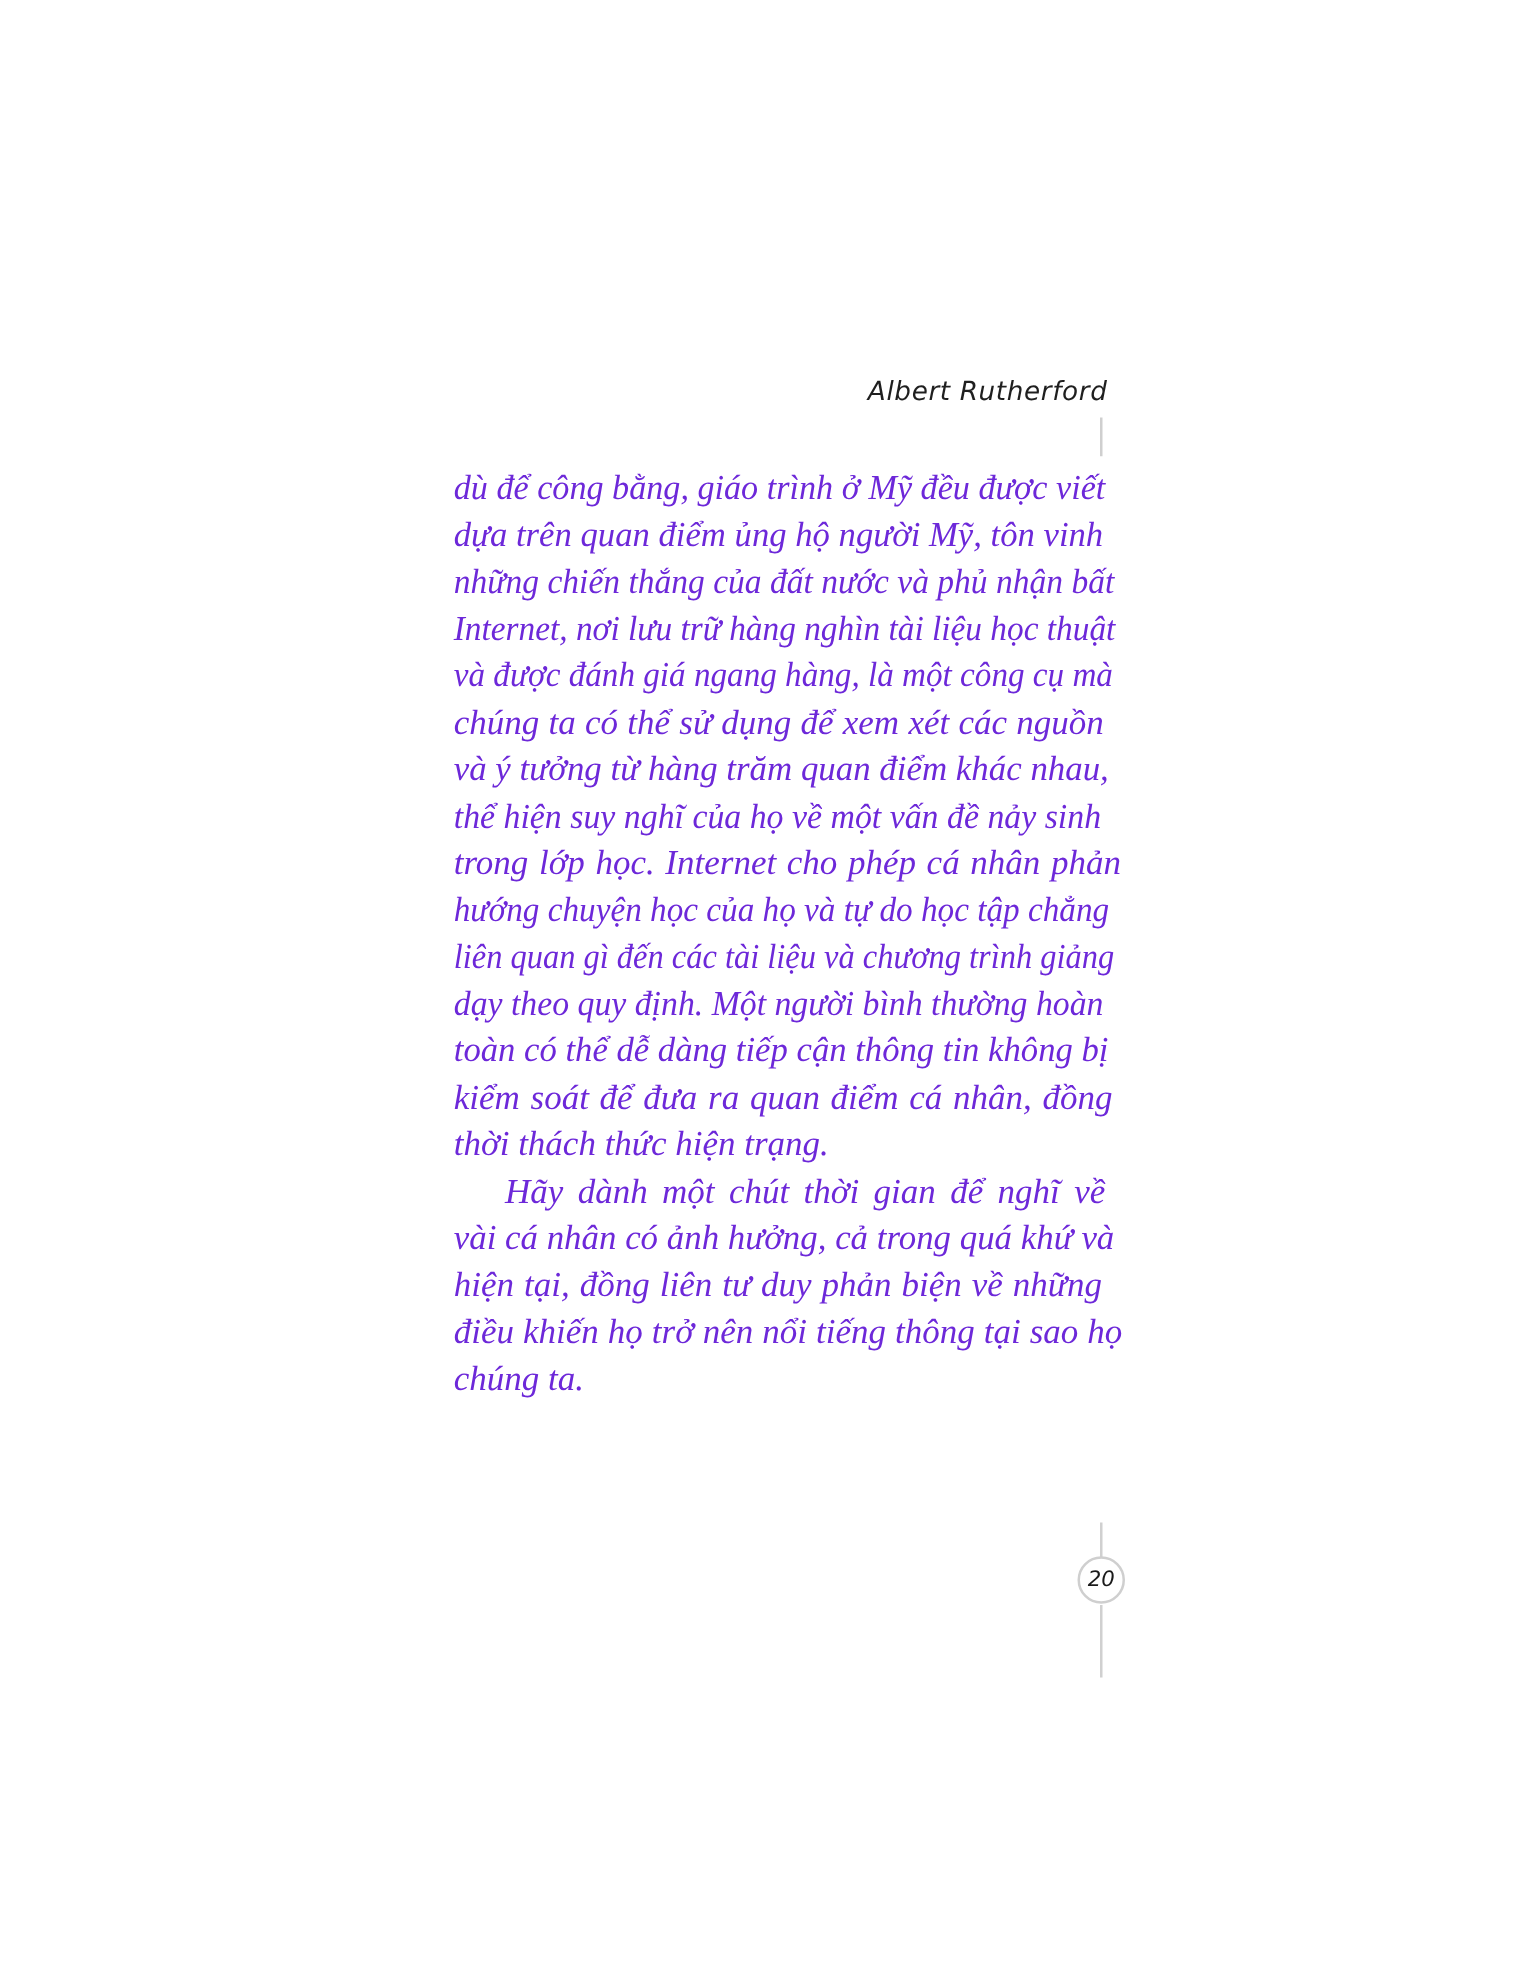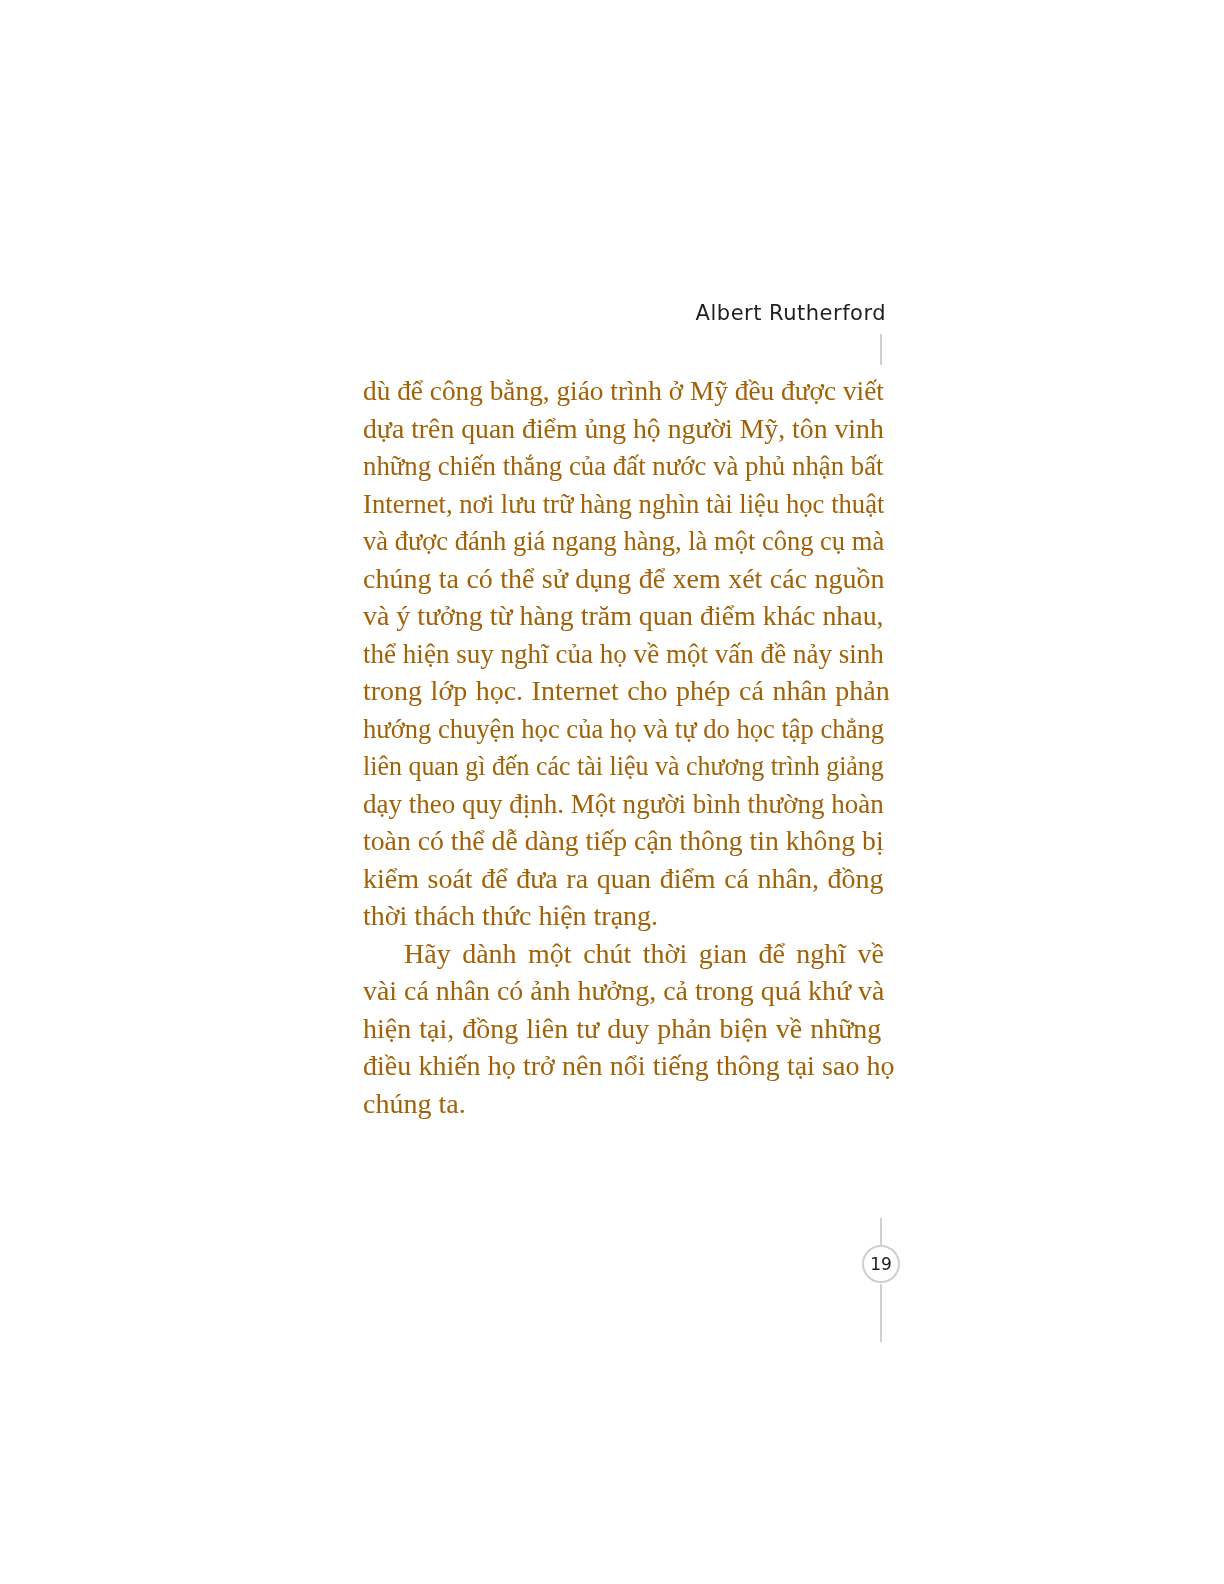--- a/index.html
+++ b/index.html
@@ -7,20 +7,21 @@
     padding: 0;
     background: #ffffff;
   }
   .page {
     position: relative;
     width: 1224px;
     height: 1584px;
     background: #ffffff;
     overflow: hidden;
     font-family: "Liberation Serif", "DejaVu Serif", serif;
+    font-style: italic;
   }
 
   
   .running-header {
     position: absolute;
     left: 0;
     top: 299px;
     width: 886px;
     text-align: right;
     font-family: "DejaVu Sans", "Liberation Sans", sans-serif;
@@ -39,21 +40,21 @@
   }
 
   
   .body-text {
     position: absolute;
     left: 363px;
     top: 372px;
     width: 521px;
     font-size: 28px;
     line-height: 37.5px;
-    color: #a16207;
+    color: #6d28d9;
   }
   .para + .para { }
   .line {
     white-space: nowrap;
     height: 37.5px;
     line-height: 37.5px;
   }
   .line > span { display: inline-block; }
   .line.indent { padding-left: 41px; }
 
@@ -119,17 +120,17 @@
         <div class="line indent"><span style="word-spacing: 4.5px;">Hãy dành một chút thời gian để nghĩ về</span></div>
         <div class="line"><span style="transform-origin: left center; transform: scaleX(0.996176);">vài cá nhân có ảnh hưởng, cả trong quá khứ và</span></div>
         <div class="line"><span style="word-spacing: 1px;">hiện tại, đồng liên tư duy phản biện về những</span></div>
         <div class="line"><span style="word-spacing: 0.2px;">điều khiến họ trở nên nổi tiếng thông tại sao họ</span></div>
         <div class="line last"><span>chúng ta.</span></div>
       </div>
     </div>
 
   <div class="pn-line pn-line-top"></div>
   <div class="pn-circle">
-    <span class="pn-num">19</span>
+    <span class="pn-num">20</span>
   </div>
   <div class="pn-line pn-line-bottom"></div>
 
 </div>
 
 </body></html>

